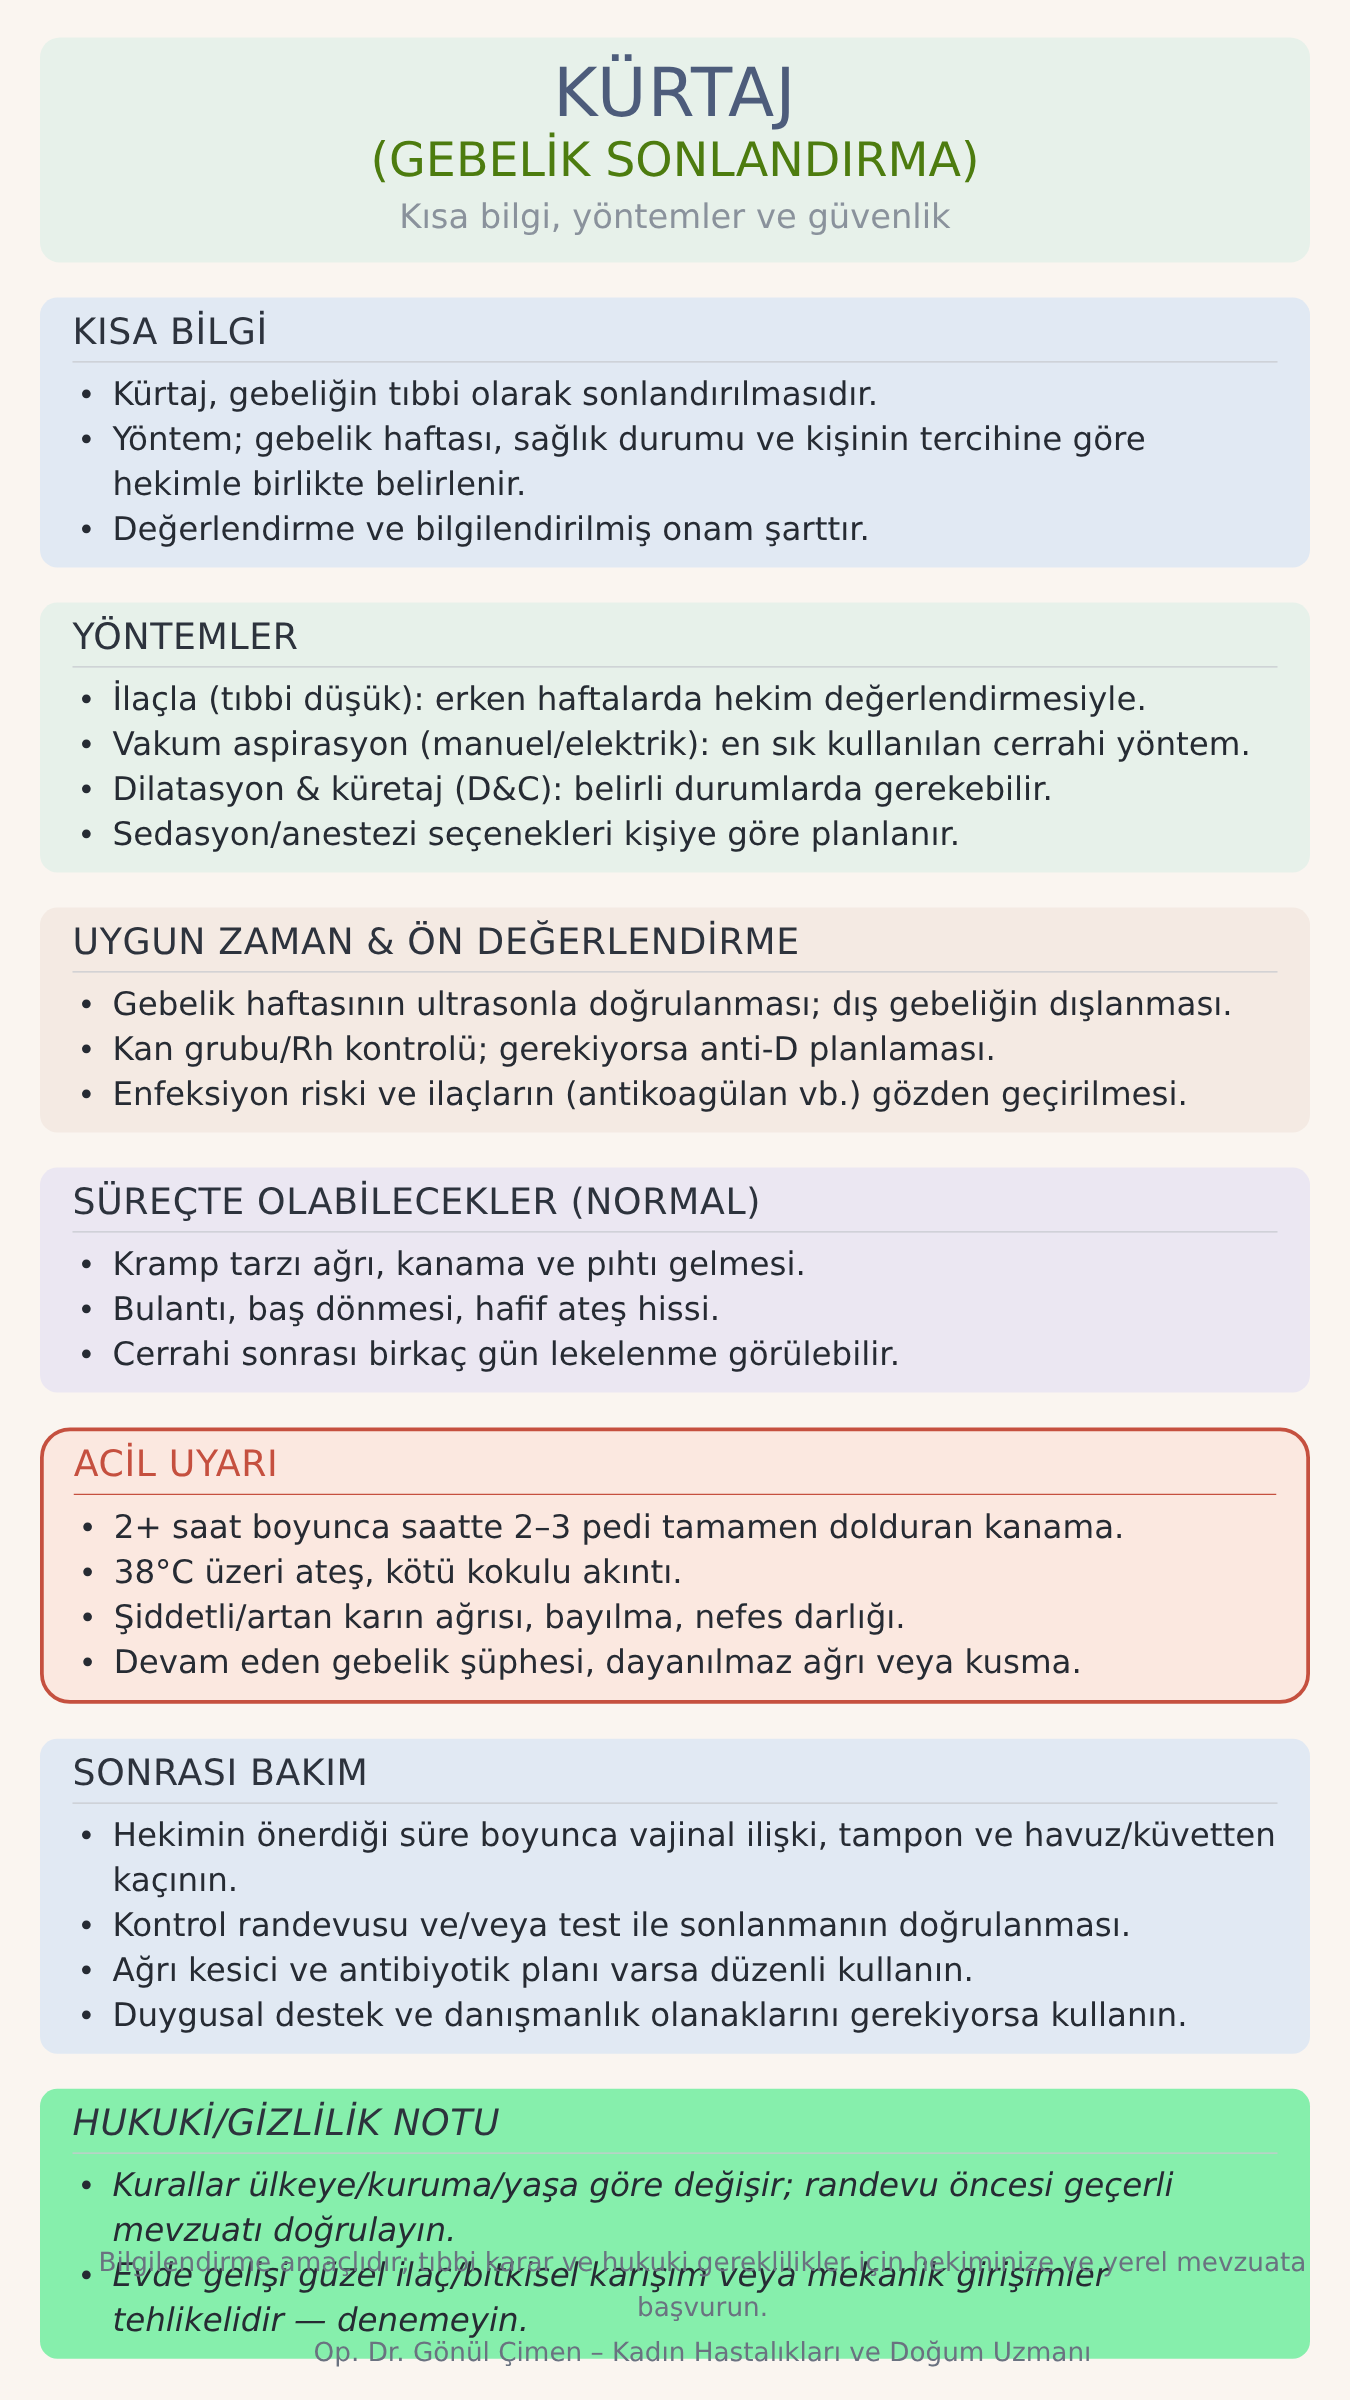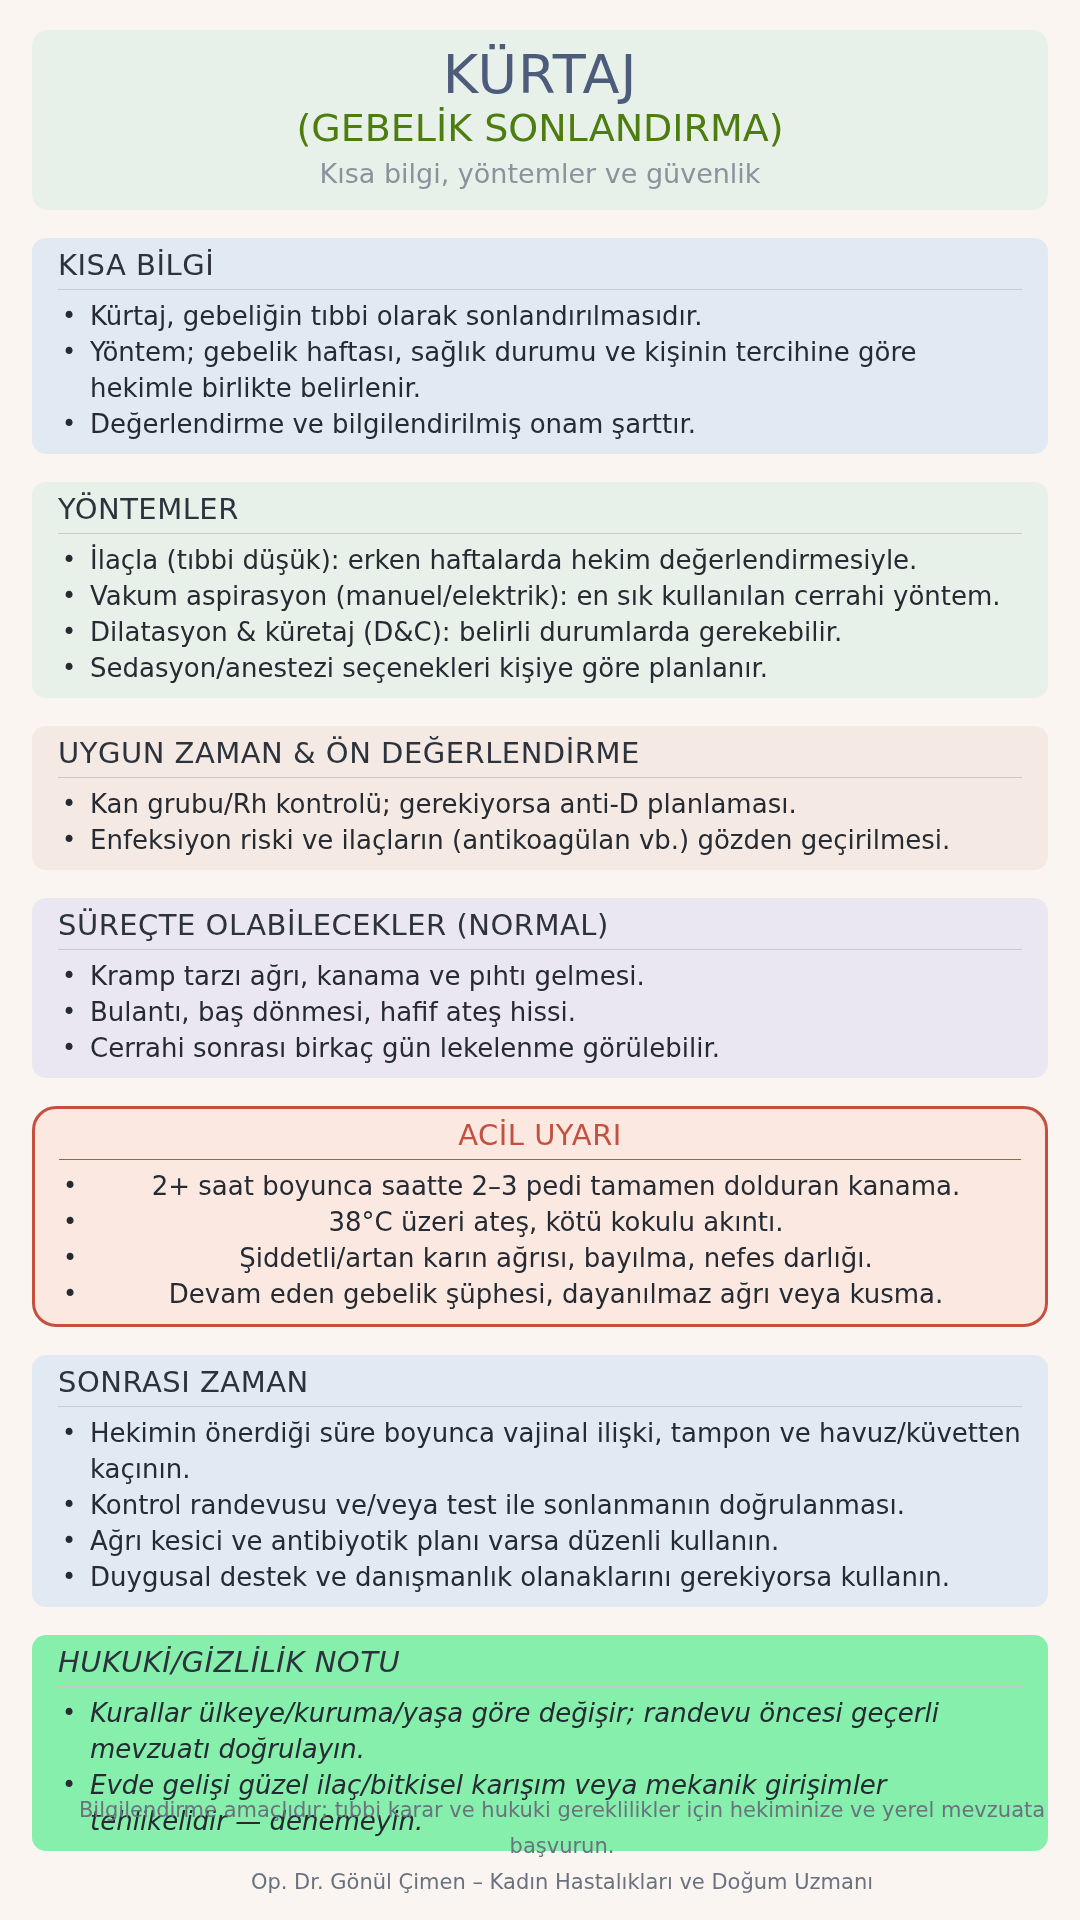--- a/index.html
+++ b/index.html
@@ -119,48 +119,49 @@
       <li>Vakum aspirasyon (manuel/elektrik): en sık kullanılan cerrahi yöntem.</li>
       <li>Dilatasyon &amp; küretaj (D&amp;C): belirli durumlarda gerekebilir.</li>
       <li>Sedasyon/anestezi seçenekleri kişiye göre planlanır.</li>
     </ul>
   </section>
 
   <section class="card" style="background: rgb(244, 234, 227);">
     <h2 class="card-title">UYGUN ZAMAN &amp; ÖN DEĞERLENDİRME</h2>
     <div class="divider"></div>
     <ul class="bullets">
+      <li>Gebelik haftasının ultrasonla doğrulanması; dış gebeliğin dışlanması.</li>
       <li>Kan grubu/Rh kontrolü; gerekiyorsa anti-D planlaması.</li>
       <li>Enfeksiyon riski ve ilaçların (antikoagülan vb.) gözden geçirilmesi.</li>
     </ul>
   </section>
 
   <section class="card" style="background: rgb(235, 231, 242);">
     <h2 class="card-title">SÜREÇTE OLABİLECEKLER (NORMAL)</h2>
     <div class="divider"></div>
     <ul class="bullets">
       <li>Kramp tarzı ağrı, kanama ve pıhtı gelmesi.</li>
       <li>Bulantı, baş dönmesi, hafif ateş hissi.</li>
       <li>Cerrahi sonrası birkaç gün lekelenme görülebilir.</li>
     </ul>
   </section>
 
-  <section class="card alert" style="background: rgb(251, 232, 224); border-color: rgb(197, 80, 63); text-align: center;">
+  <section class="card alert" style="background: rgb(251, 232, 224); border-color: rgb(197, 80, 63);">
     <h2 class="card-title" style="color: rgb(197, 80, 63);">ACİL UYARI</h2>
     <div class="divider" style="background: rgb(197, 80, 63);"></div>
     <ul class="bullets">
       <li>2+ saat boyunca saatte 2–3 pedi tamamen dolduran kanama.</li>
       <li>38°C üzeri ateş, kötü kokulu akıntı.</li>
       <li>Şiddetli/artan karın ağrısı, bayılma, nefes darlığı.</li>
       <li>Devam eden gebelik şüphesi, dayanılmaz ağrı veya kusma.</li>
     </ul>
   </section>
 
   <section class="card" style="background: rgb(225, 233, 243);">
-    <h2 class="card-title">SONRASI ZAMAN</h2>
+    <h2 class="card-title">SONRASI BAKIM</h2>
     <div class="divider"></div>
     <ul class="bullets">
       <li>Hekimin önerdiği süre boyunca vajinal ilişki, tampon ve havuz/küvetten kaçının.</li>
       <li>Kontrol randevusu ve/veya test ile sonlanmanın doğrulanması.</li>
       <li>Ağrı kesici ve antibiyotik planı varsa düzenli kullanın.</li>
       <li>Duygusal destek ve danışmanlık olanaklarını gerekiyorsa kullanın.</li>
     </ul>
   </section>
 
   <section class="card" style="background: #86efac; font-style: italic;">

